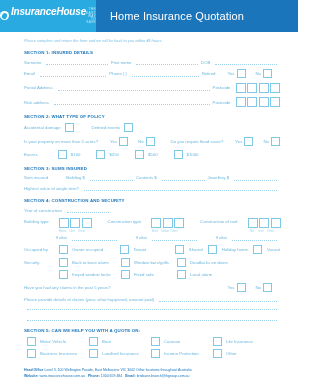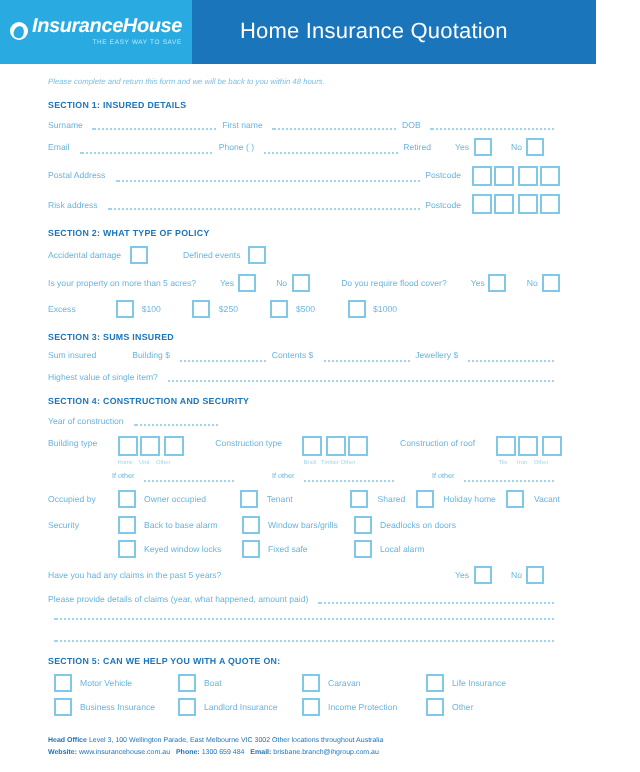--- a/index.html
+++ b/index.html
@@ -6,24 +6,24 @@
   body{
     width:298px;height:386px;background:#ffffff;
     font-family:"Liberation Sans",sans-serif;
     color:#5aa9d6;overflow:hidden;position:relative;
   }
   .header{height:32px;display:flex;align-items:stretch;}
   .logo-box{width:96px;background:#29abe2;display:flex;align-items:center;justify-content:center;position:relative;}
   .logo-wrap{display:flex;align-items:center;gap:2px;}
   .logo-mark{width:9px;height:9px;border-radius:50%;background:#ffffff;position:relative;flex:none;}
   .logo-mark:after{content:"";position:absolute;left:2.2px;top:1.6px;width:4.5px;height:5.8px;background:#29abe2;border-radius:50% 50% 50% 50%/60% 60% 40% 40%;transform:rotate(18deg);}
-  .logo-text{display:flex;flex-direction:column;line-height:1;}
+  .logo-text{display:flex;flex-direction:row;line-height:1;}
   .logo-name{font-size:10px;font-weight:bold;font-style:italic;color:#ffffff;letter-spacing:-.2px;}
   .logo-tag{font-size:3.2px;color:#bfe6f7;letter-spacing:.35px;text-align:right;margin-top:1px;}
-  .title-box{flex:1;background:#1b75bb;display:flex;align-items:center;padding-left:24px;}
+  .title-box{flex:1;background:#1b75bb;display:flex;align-items:center;padding-left:14px;}
   .title-box span{color:#ffffff;font-size:11px;letter-spacing:.1px;}
 
   .intro{font-size:3.9px;color:#7ec0e4;padding:6px 0 0 24px;font-style:italic;}
 
   .page{padding:0 18px 0 24px;}
   .sec-title{font-size:4.4px;font-weight:bold;color:#1b75bb;letter-spacing:.15px;margin:7px 0 4px 0;text-transform:uppercase;}
   .row{display:flex;align-items:center;font-size:4.3px;color:#6bb6dd;margin-bottom:4.4px;white-space:nowrap;}
   .lbl{flex:none;margin-right:2px;}
   .dots{flex:1;border-bottom:1px dotted #9ed4ee;height:5px;margin:0 3px;min-width:8px;}
   .dots.sm{flex:none;width:42px;}

